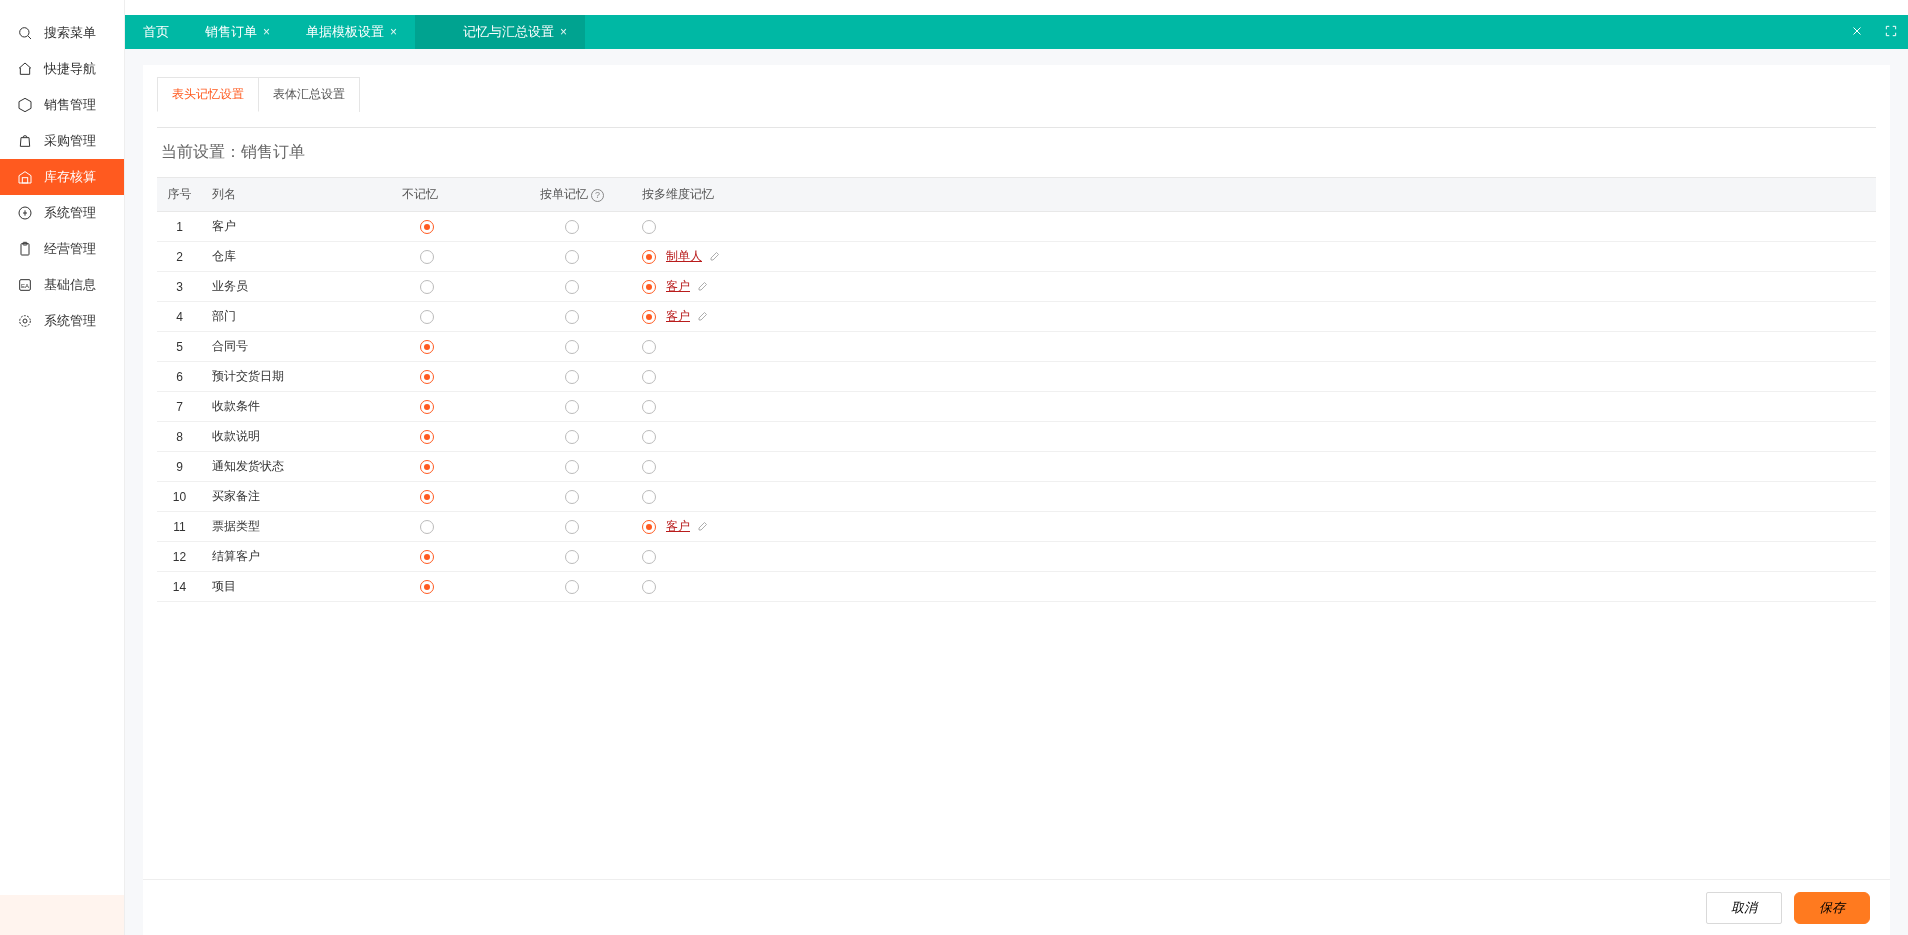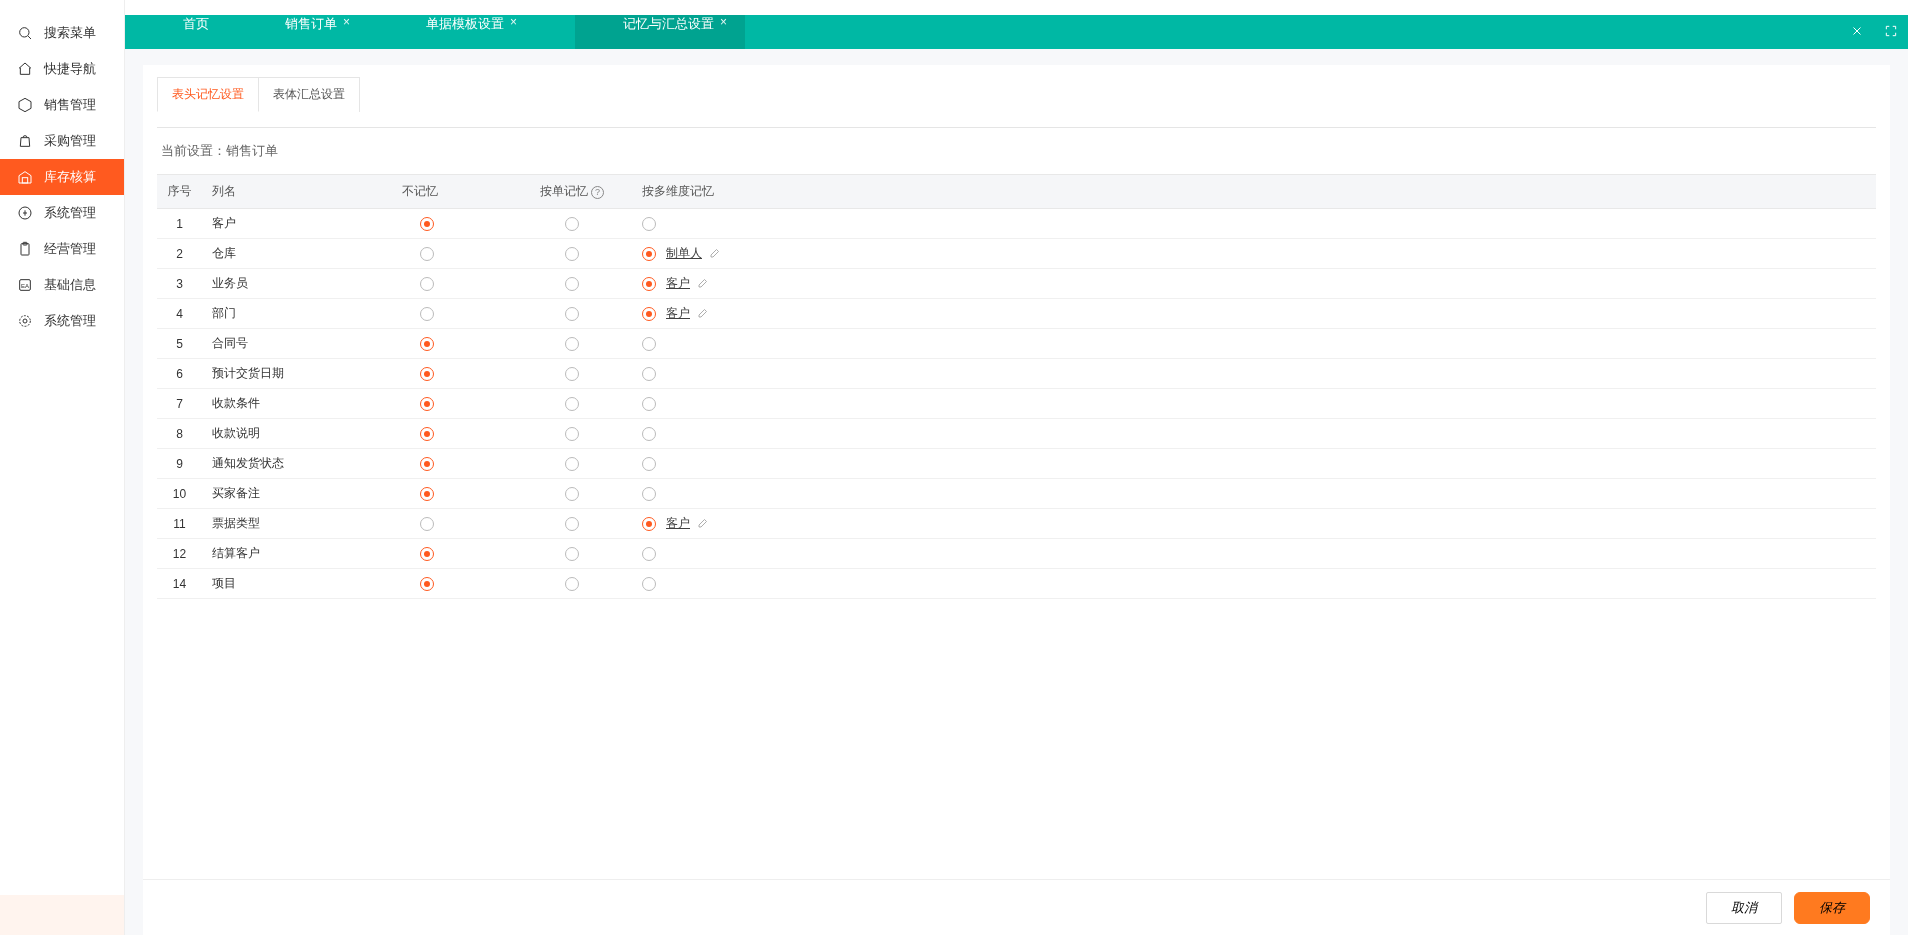--- a/index.html
+++ b/index.html
@@ -17,51 +17,51 @@
 .sb-icon { width: 18px; height: 18px; margin-right: 10px; display: inline-flex; align-items: center; justify-content: center; }
 .sb-icon svg { width: 16px; height: 16px; stroke: currentColor; fill: none; stroke-width: 1.5; }
 .sb-label { font-size: 13px; }
 .sidebar-bottom { margin-top: auto; display: flex; align-items: center; height: 40px; background: #fff4ee; }
 .sb-bottom-btn { flex: 1; display: flex; align-items: center; justify-content: center; height: 100%; cursor: pointer; color: #ff5a1f; }
 
 
 .main { flex: 1; display: flex; flex-direction: column; min-width: 0; }
 .top-spacer { height: 15px; background: #fff; }
 .tabbar { height: 34px; background: #00b8a4; display: flex; align-items: stretch; position: relative; }
-.tab { display: flex; align-items: flex-start; padding: 0 18px; color: #fff; font-size: 13px; cursor: pointer; position: relative; margin-left: 40px; }
+.tab { display: flex; align-items: center; padding: 0 18px; color: #fff; font-size: 13px; cursor: pointer; position: relative; }
 .tab.active { background: #00a390; padding-left: 48px; }
 .tab-close { margin-left: 6px; font-size: 12px; opacity: .9; cursor: pointer; }
 .tabbar-right { margin-left: auto; display: flex; align-items: center; }
 .tabbar-close-all, .tabbar-fullscreen { width: 34px; height: 34px; display: flex; align-items: center; justify-content: center; color: #fff; cursor: pointer; }
 .tabbar-close-all svg, .tabbar-fullscreen svg { width: 14px; height: 14px; stroke: currentColor; fill: none; stroke-width: 1.7; }
 
 .content-wrap { flex: 1; background: #f7f8fa; display: flex; flex-direction: column; padding: 16px 18px 0 18px; min-height: 0; }
 .panel { background: #fff; flex: 1; display: flex; flex-direction: column; min-height: 0; position: relative; }
 
 .sub-tabs { display: flex; padding: 12px 14px 16px 14px; }
 .sub-tab { padding: 8px 14px; border: 1px solid #e5e5e5; border-bottom: none; background: #fff; font-size: 12px; cursor: pointer; margin-right: -1px; color: #555; }
 .sub-tab.active { color: #ff5a1f; border-bottom: 1px solid #fff; position: relative; z-index: 2; }
 .sub-tabs-underline { border-bottom: 1px solid #e5e5e5; margin: 0 14px; margin-top: -1px; }
 
-.current-setting { padding: 14px 18px; font-size: 13px; color: #666; background: #fff; }
+.current-setting { padding: 14px 18px; font-size: 16px; color: #666; background: #fff; }
 
 .table-scroll { flex: 1; overflow: auto; margin: 0 14px; }
 table.grid { width: 100%; border-collapse: collapse; }
 table.grid th { background: #f5f6f8; text-align: left; padding: 8px 10px; font-weight: normal; color: #555; border-top: 1px solid #e8e8e8; border-bottom: 1px solid #e8e8e8; font-size: 12px; }
 table.grid td { padding: 6px 10px; border-bottom: 1px solid #f0f0f0; vertical-align: middle; font-size: 12px; }
 table.grid .col-idx { width: 45px; text-align: center; }
 table.grid .col-name { width: 190px; }
 table.grid .col-radio1 { width: 120px; text-align: left; }
 table.grid .col-radio2 { width: 120px; text-align: center; }
 table.grid .col-radio3 { text-align: left; }
 
 .radio { display: inline-block; width: 14px; height: 14px; border: 1px solid #bbb; border-radius: 50%; position: relative; vertical-align: middle; cursor: pointer; background: #fff; }
 .radio.checked { border-color: #ff5a1f; }
 .radio.checked::after { content: ""; position: absolute; top: 3px; left: 3px; width: 6px; height: 6px; background: #ff5a1f; border-radius: 50%; }
-.dim-label { margin-left: 10px; text-decoration: underline; color: #404040; cursor: pointer; }
+.dim-label { margin-left: 10px; text-decoration: underline; color: #b91c1c; cursor: pointer; }
 .dim-edit { margin-left: 6px; color: #999; cursor: pointer; }
 .dim-edit svg { width: 12px; height: 12px; stroke: currentColor; fill: none; stroke-width: 1.6; vertical-align: middle; }
 .help-icon { display: inline-flex; width: 13px; height: 13px; border: 1px solid #888; border-radius: 50%; font-size: 9px; align-items: center; justify-content: center; margin-left: 3px; color: #888; }
 
 .footer { height: 56px; background: #fff; border-top: 1px solid #eee; display: flex; align-items: center; justify-content: flex-end; padding: 0 20px; gap: 12px; }
 .btn { height: 32px; padding: 0 24px; border: 1px solid #d9d9d9; background: #fff; cursor: pointer; font-size: 13px; border-radius: 2px; font-style: italic; }
 .btn.primary { background: #ff7a1f; border-color: #ff7a1f; color: #000000; border-radius: 6px; }
 .col-radio1-cell { padding-left: 28px !important; }
 </style>
 </head>

